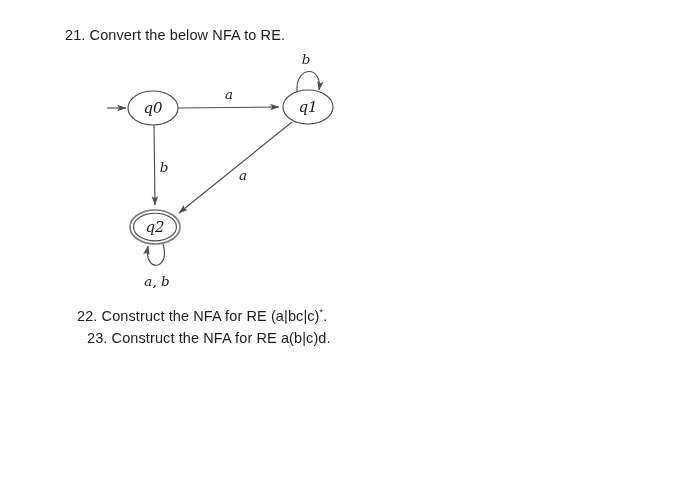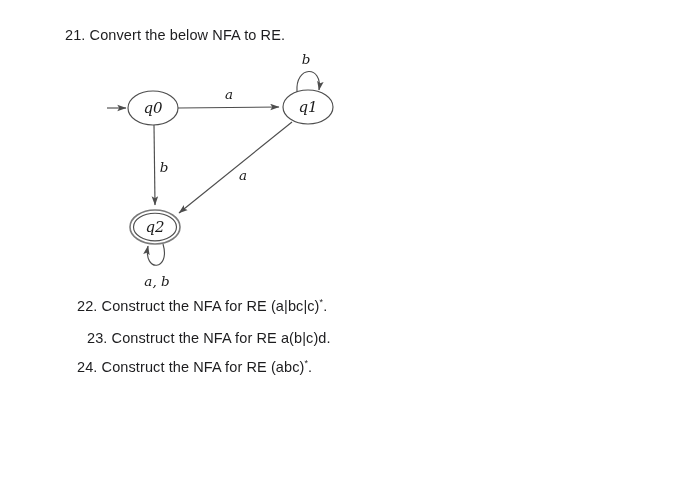--- a/index.html
+++ b/index.html
@@ -37,21 +37,21 @@
     font-family: "Liberation Sans", sans-serif;
   }
 
   .sup {
     font-size: 9px;
     vertical-align: super;
     line-height: 0;
   }
 
   #q21 { left: 65px;  top: 21px; margin-top: 6px; }
-  #q22 { left: 77px;  top: 298px; }
+  #q22 { left: 77px;  top: 308px; }
   #q23 { left: 77px;  top: 330px; margin-left: 10px; }
   #q24 { left: 77px;  top: 359px; }
 
   .nfa-wrap {
     position: absolute;
     left: 95px;
     top: 45px;
     width: 270px;
     height: 245px;
   }
@@ -128,18 +128,14 @@
   <div class="q-text" id="q22">
     <span class="q-num">22.</span>
     <span>Construct the NFA for RE (a|bc|c)</span><span class="sup">*</span><span>.</span>
   </div>
 
   <div class="q-text" id="q23">
     <span class="q-num">23.</span>
     <span>Construct the NFA for RE a(b|c)d.</span>
   </div>
 
-  <div class="q-text" id="q24">
-    <span class="q-num">24.</span>
-    <span>Construct the NFA for RE (abc)</span><span class="sup">*</span><span>.</span>
-  </div>
 
 </div>
 
 </body></html>

